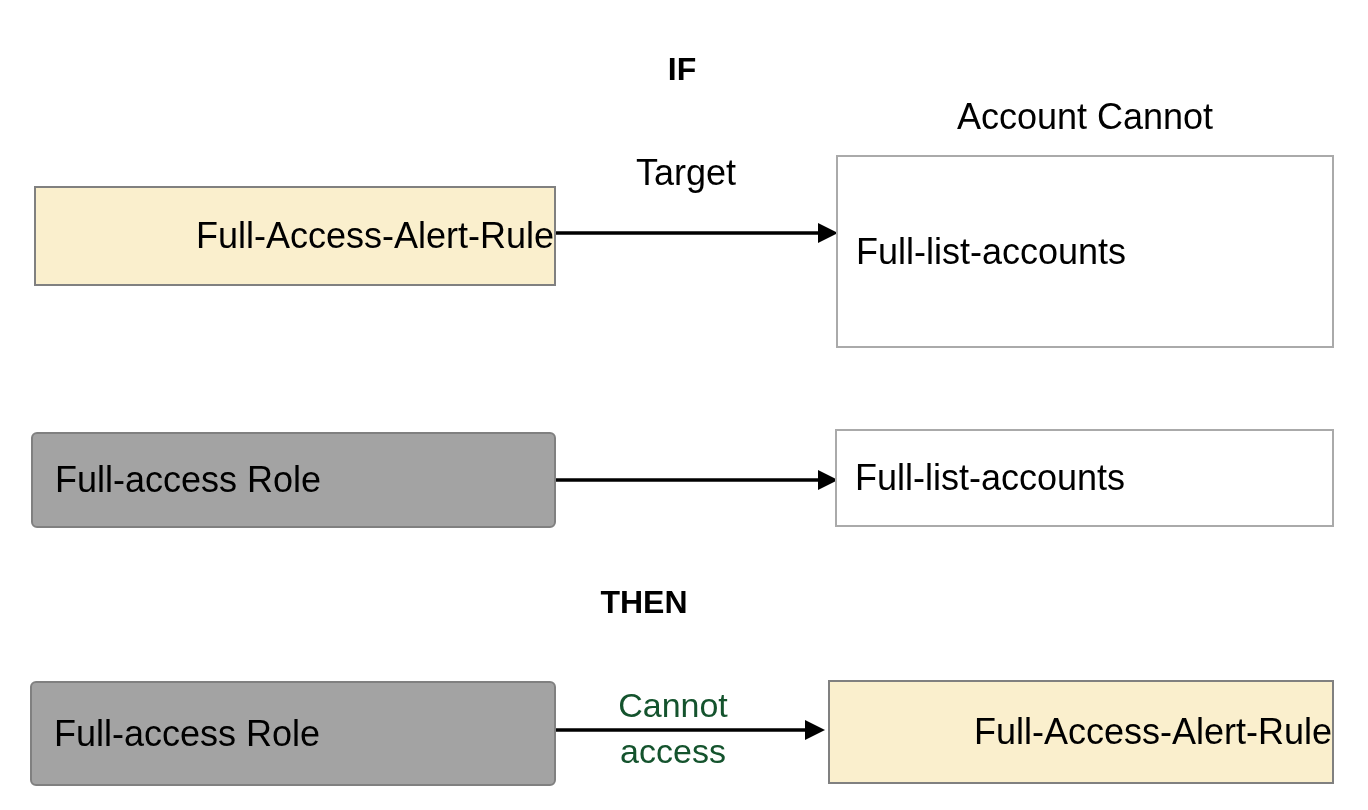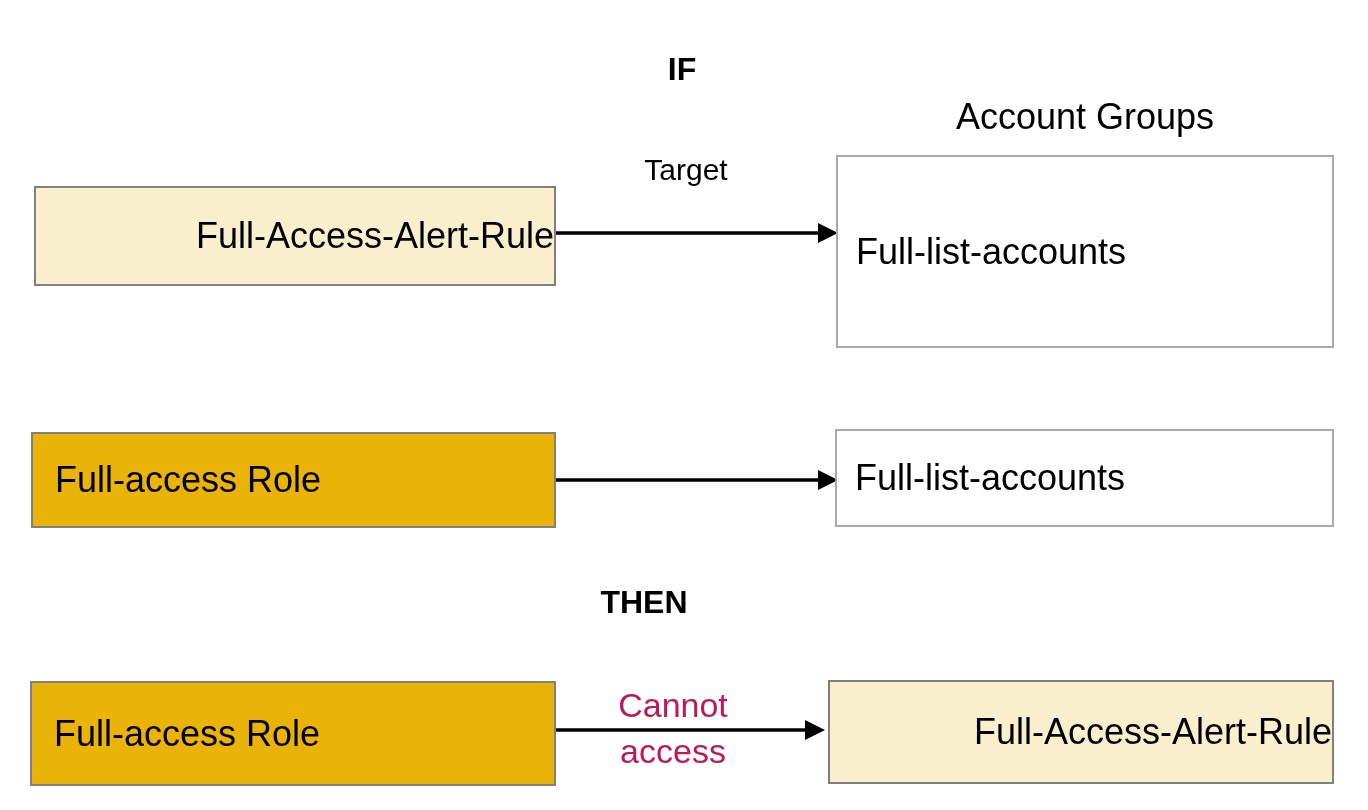--- a/index.html
+++ b/index.html
@@ -28,21 +28,21 @@
     border: 2px solid #808080;
   }
   .node .node-label {
     font-size: 36px;
     color: #000000;
     line-height: 1.1;
     white-space: nowrap;
   }
 
   .node-yellow { background: #FAEFCD; justify-content: flex-end; }
-  .node-green  { background: #eab308; }
+  .node-green  { background: #a3a3a3; border-radius: 6px; }
 
   .node-yellow .node-label,
   .node-green  .node-label { padding-left: 22px; }
 
   
   .group-table {
     border: 2px solid #AAAAAA;
     background: #ffffff;
     display: flex;
     flex-direction: column;
@@ -79,44 +79,44 @@
     color: #000000;
     white-space: nowrap;
     line-height: 1.08;
   }
   .kw {            
     font-size: 32px;
     font-weight: bold;
     text-align: center;
   }
   .edge-label {    
-    font-size: 30px;
+    font-size: 36px;
     text-align: center;
   }
   .edge-label-red {
     font-size: 34px;
     text-align: center;
-    color: #be185d;
+    color: #14532d;
   }
   .section-title { 
     font-size: 36px;
     text-align: center;
   }
 
   
   .arrow-svg { position: absolute; overflow: visible; }
 </style>
 </head>
 <body>
 
 <div id="canvas">
 
   <div class="abs text-label kw" style="left:602px; top:52px; width:160px;">IF</div>
 
-  <div class="abs text-label section-title" style="left:836px; top:98px; width:498px;">Account Groups</div>
+  <div class="abs text-label section-title" style="left:836px; top:98px; width:498px;">Account Cannot</div>
 
   <div class="abs node node-yellow" style="left:34px; top:186px; width:522px; height:100px;">
     <span class="node-label">Full-Access-Alert-Rule</span>
   </div>
 
   <div class="abs text-label edge-label" style="left:596px; top:154px; width:180px;">Target</div>
 
   <svg class="arrow-svg" style="left:556px; top:215px;" width="282" height="36">
     <line x1="0" y1="18" x2="262" y2="18" stroke="#000000" stroke-width="3.5"></line>
     <polygon points="262,8 282,18 262,28" fill="#000000"></polygon>

